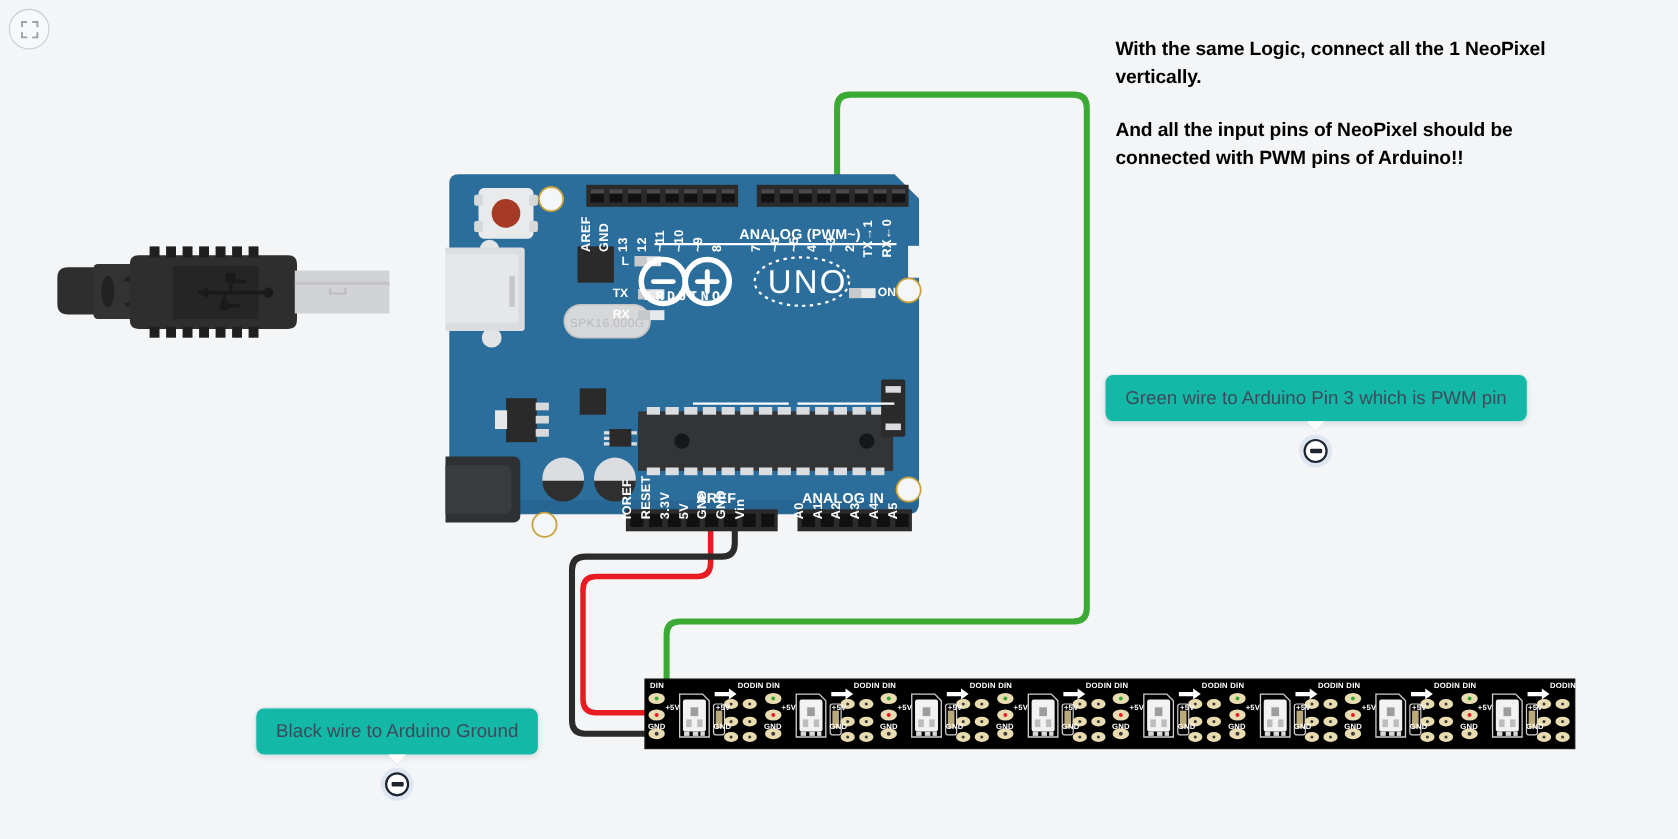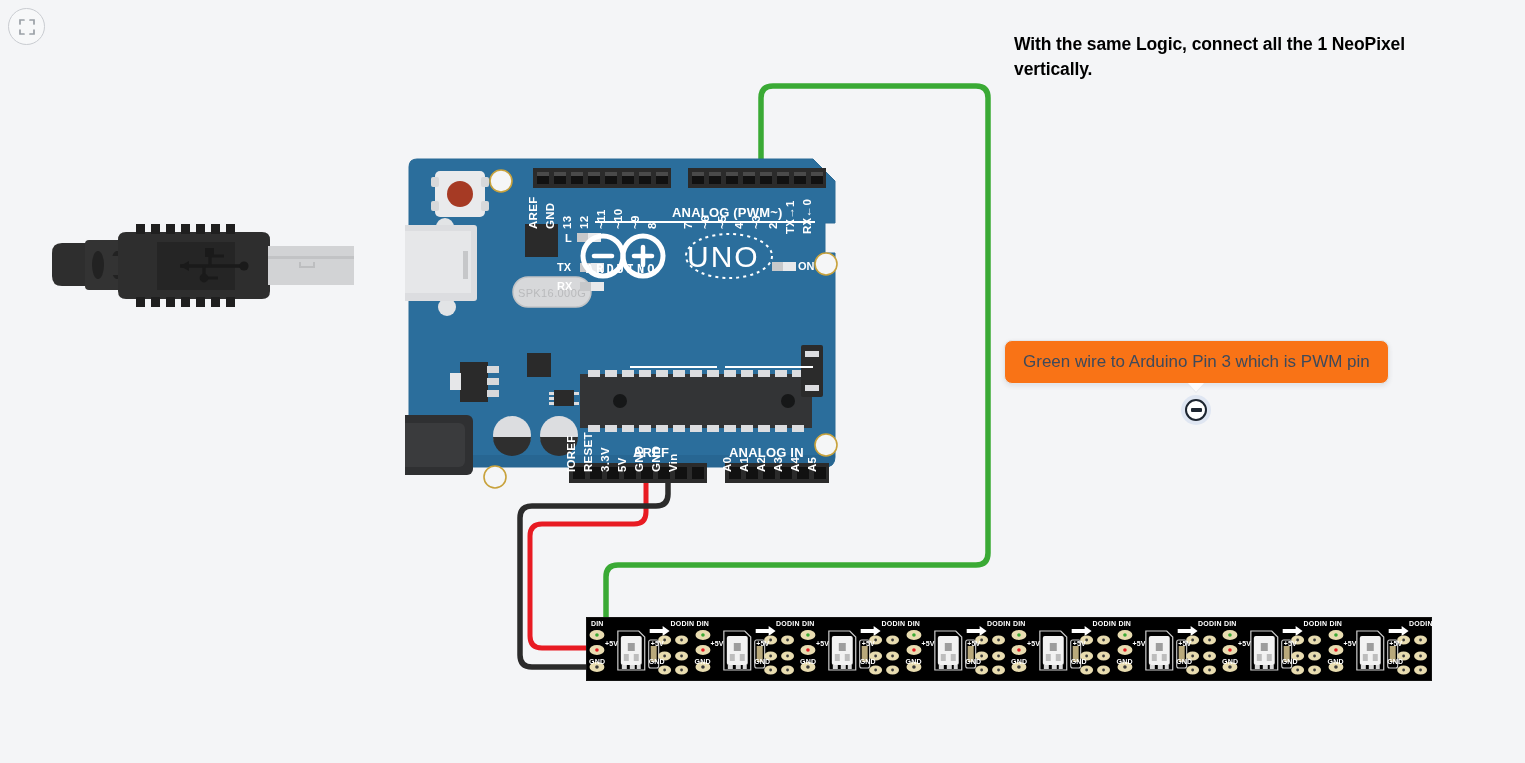--- a/index.html
+++ b/index.html
@@ -40,21 +40,21 @@
   }
   #instructions .para { margin: 0; }
   #instructions .gap { height: 24px; }
 
   
   #wires { position: absolute; left: 0; top: 0; width: 1525px; height: 763px; pointer-events: none; }
 
   
   .callout { position: absolute; }
   .callout-box {
-    background: #f97316;
+    background: #14b8a6;
     border: 1px solid #e3e6ea;
     border-radius: 8px;
     padding: 11px 18px;
     font-size: 17px;
     color: #3d4a5c;
     white-space: nowrap;
     box-shadow: 0 2px 5px rgba(40,50,70,0.10);
     position: relative;
   }
   .callout-arrow {
@@ -143,20 +143,21 @@
         <path d="M12,2 L16,2 L16,6"></path>
         <path d="M16,12 L16,16 L12,16"></path>
         <path d="M6,16 L2,16 L2,12"></path>
       </g>
     </svg>
   </div>
 
   <div id="instructions">
     <p class="para">With the same Logic, connect all the 1 NeoPixel vertically.</p>
     <div class="gap"></div>
+    <p class="para">And all the input pins of NeoPixel should be connected with PWM pins of Arduino!!</p>
   </div>
 
   <svg id="wires">
 
     <path d="M761,172 L761,98 Q761,86 773,86 L976,86 Q988,86 988,98 L988,553 Q988,565 976,565 L618,565 Q606,565 606,577 L606,625" stroke="#3aaa35" stroke-width="5.5" fill="none" stroke-linejoin="round"></path>
 
     <path d="M646,470 L646,512 Q646,524 634,524 L542,524 Q530,524 530,536 L530,636 Q530,648 542,648 L610,648" stroke="#e81b23" stroke-width="5" fill="none" stroke-linejoin="round"></path>
 
     <path d="M668,470 L668,494 Q668,506 656,506 L532,506 Q520,506 520,518 L520,655 Q520,667 532,667 L610,667" stroke="#2b2b2b" stroke-width="5.5" fill="none" stroke-linejoin="round"></path>
   </svg>
@@ -457,21 +458,21 @@
     <div class="silk pin-label" style="left:396px; top:305px;">A4</div>
     <div class="silk pin-label" style="left:413px; top:305px;">A5</div>
     <div class="silk hdr-title" style="left:324px; top:290px;text-align:right;">ANALOG IN</div>
 
     <div class="silk" style="left:160px; top:77px;  font-size:11px;">L</div>
     <div class="silk" style="left:152px; top:106px; font-size:11px;">TX</div>
     <div class="silk" style="left:152px; top:125px; font-size:11px;">RX</div>
     <div class="silk" style="left:393px; top:105px; font-size:11px;">ON</div>
 
     <div class="silk" style="left:181px; top:108px; font-size:12px; letter-spacing:3px; font-family:Liberation Mono, monospace;">ARDUINO</div>
-    <div class="silk" style="left:282px; top:85px; font-size:30px; letter-spacing:2px; font-weight:normal;">UNO</div>
+    <div class="silk" style="left:293px; top:85px; font-size:30px; letter-spacing:2px; font-weight:normal;">UNO</div>
   </div>
 
   <div id="neopixel-strip">
       <div class="np-seg" style="left: 0px; width: 105.5px;"><svg width="105.5" height="64" viewBox="0 0 106 64" preserveAspectRatio="none">
           <ellipse cx="10" cy="17" rx="7.5" ry="5" fill="#e8dcb0"></ellipse>
           <circle cx="10" cy="17" r="1.8" fill="#3aaa35"></circle>
           <ellipse cx="10" cy="32" rx="7.5" ry="5" fill="#e8dcb0"></ellipse>
           <circle cx="10" cy="32" r="1.8" fill="#e81b23"></circle>
           <ellipse cx="10" cy="49" rx="7.5" ry="5" fill="#e8dcb0"></ellipse>
           <circle cx="10" cy="49" r="1.8" fill="#3b3b3b"></circle>
@@ -724,14 +725,25 @@
       <span class="callout-arrow"></span>
     </div>
     <div class="callout-dot" style="top:55px;">
       <span class="inner">
           <span class="bar"></span>
         </span>
     </div>
   </div>
 
 
+  <div class="callout" style="left:232px; top:643px;">
+    <div class="callout-box">
+      <span>Black wire to Arduino Ground</span>
+      <span class="callout-arrow"></span>
+    </div>
+    <div class="callout-dot" style="top:55px;">
+      <span class="inner">
+          <span class="bar"></span>
+        </span>
+    </div>
+  </div>
 
 </div>
 
 </body></html>

